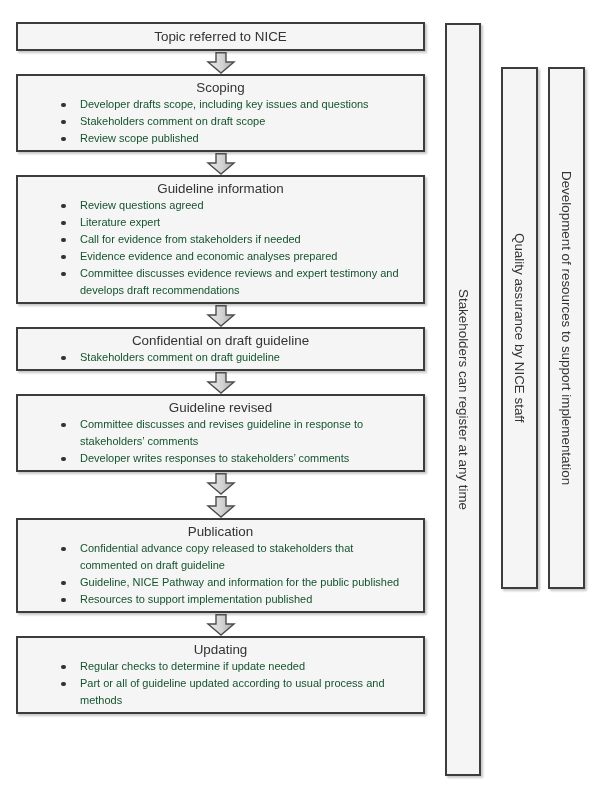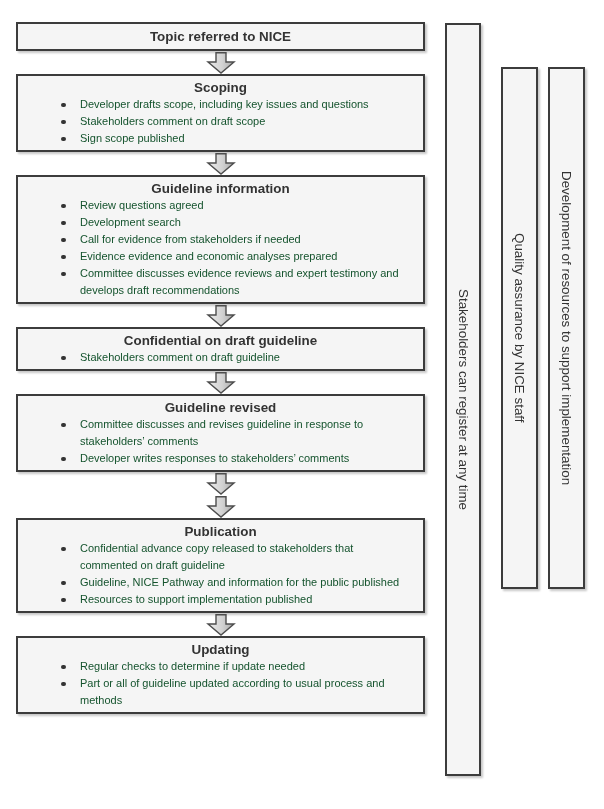--- a/index.html
+++ b/index.html
@@ -23,21 +23,21 @@
     padding: 3px 12px;
     width: 100%;
   }
   .step.title-only {
     height: 29px;
     display: flex; align-items: center; justify-content: center;
     padding: 0;
   }
   .step-title {
     font-size: 13.4px;
-    font-weight: bold;
+    font-weight: normal;
     line-height: 17px;
     text-align: center;
     color: #333333;
   }
   .step-bullets {
     list-style: none;
     padding: 0 10px 0 30px;
   }
   .step-bullets li {
     position: relative;
@@ -103,35 +103,35 @@
     <svg class="arrow-svg" viewBox="0 0 32 22" width="32" height="22">
       <path d="M11 0.7 H21 V10 H29 L16 21 L3 10 H11 Z" fill="url(#arrowGrad)" stroke="#4d4d4d" stroke-width="1.4"></path>
     </svg>
   </div>
 
   <div class="step">
     <div class="step-title">Scoping</div>
     <ul class="step-bullets">
       <li><span class="dot"></span><span>Developer drafts scope, including key issues and questions</span></li>
       <li><span class="dot"></span><span>Stakeholders comment on draft scope</span></li>
-      <li><span class="dot"></span><span>Sign scope published</span></li>
+      <li><span class="dot"></span><span>Review scope published</span></li>
     </ul>
   </div>
 
   <div class="arrow-row">
     <svg class="arrow-svg" viewBox="0 0 32 22" width="32" height="22">
       <path d="M11 0.7 H21 V10 H29 L16 21 L3 10 H11 Z" fill="url(#arrowGrad)" stroke="#4d4d4d" stroke-width="1.4"></path>
     </svg>
   </div>
 
   <div class="step">
     <div class="step-title">Guideline information</div>
     <ul class="step-bullets">
       <li><span class="dot"></span><span>Review questions agreed</span></li>
-      <li><span class="dot"></span><span>Development search</span></li>
+      <li><span class="dot"></span><span>Literature expert</span></li>
       <li><span class="dot"></span><span>Call for evidence from stakeholders if needed</span></li>
       <li><span class="dot"></span><span>Evidence evidence and economic analyses prepared</span></li>
       <li><span class="dot"></span><span>Committee discusses evidence reviews and expert testimony and develops draft recommendations</span></li>
     </ul>
   </div>
 
   <div class="arrow-row">
     <svg class="arrow-svg" viewBox="0 0 32 22" width="32" height="22">
       <path d="M11 0.7 H21 V10 H29 L16 21 L3 10 H11 Z" fill="url(#arrowGrad)" stroke="#4d4d4d" stroke-width="1.4"></path>
     </svg>

